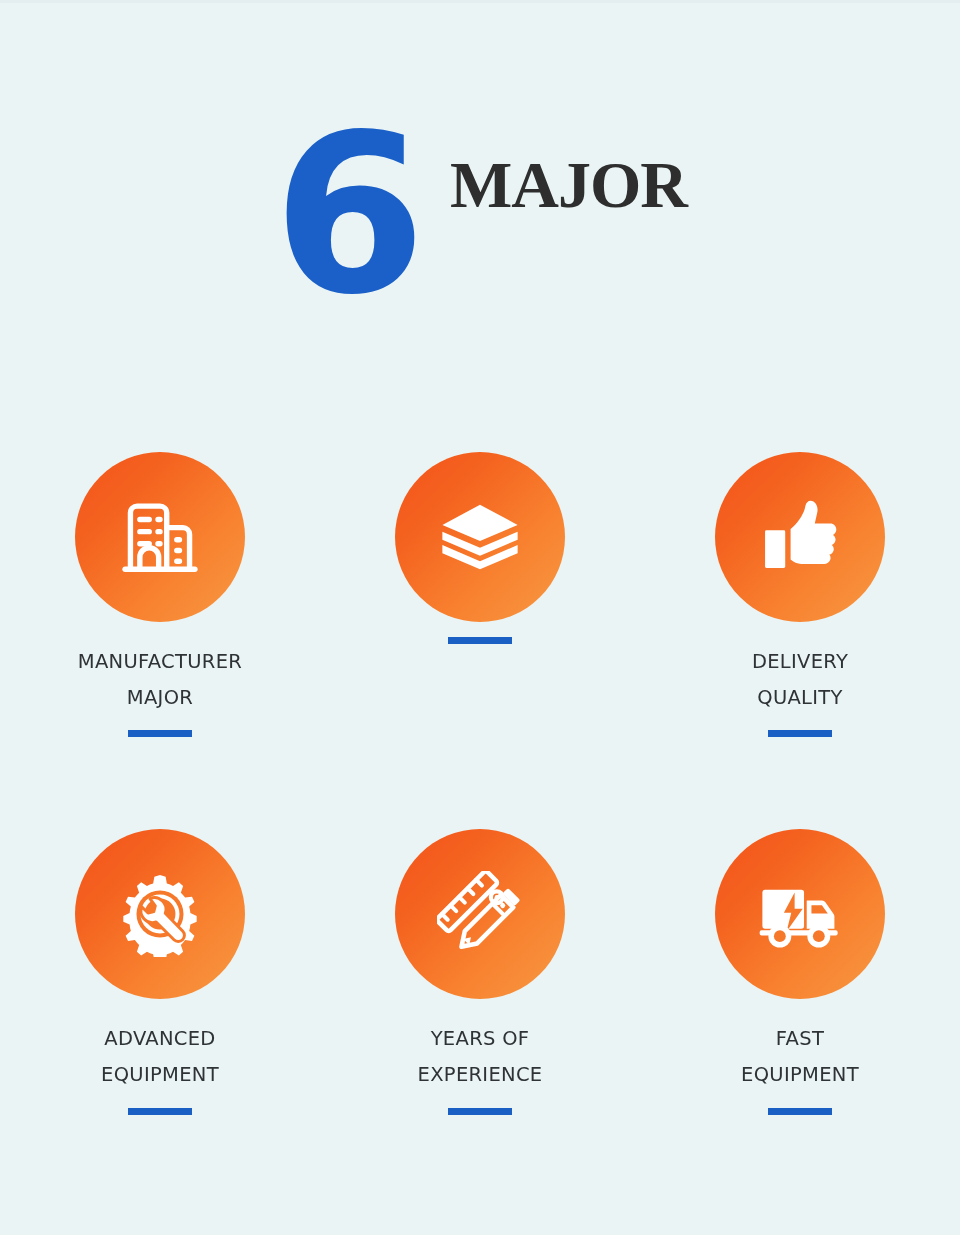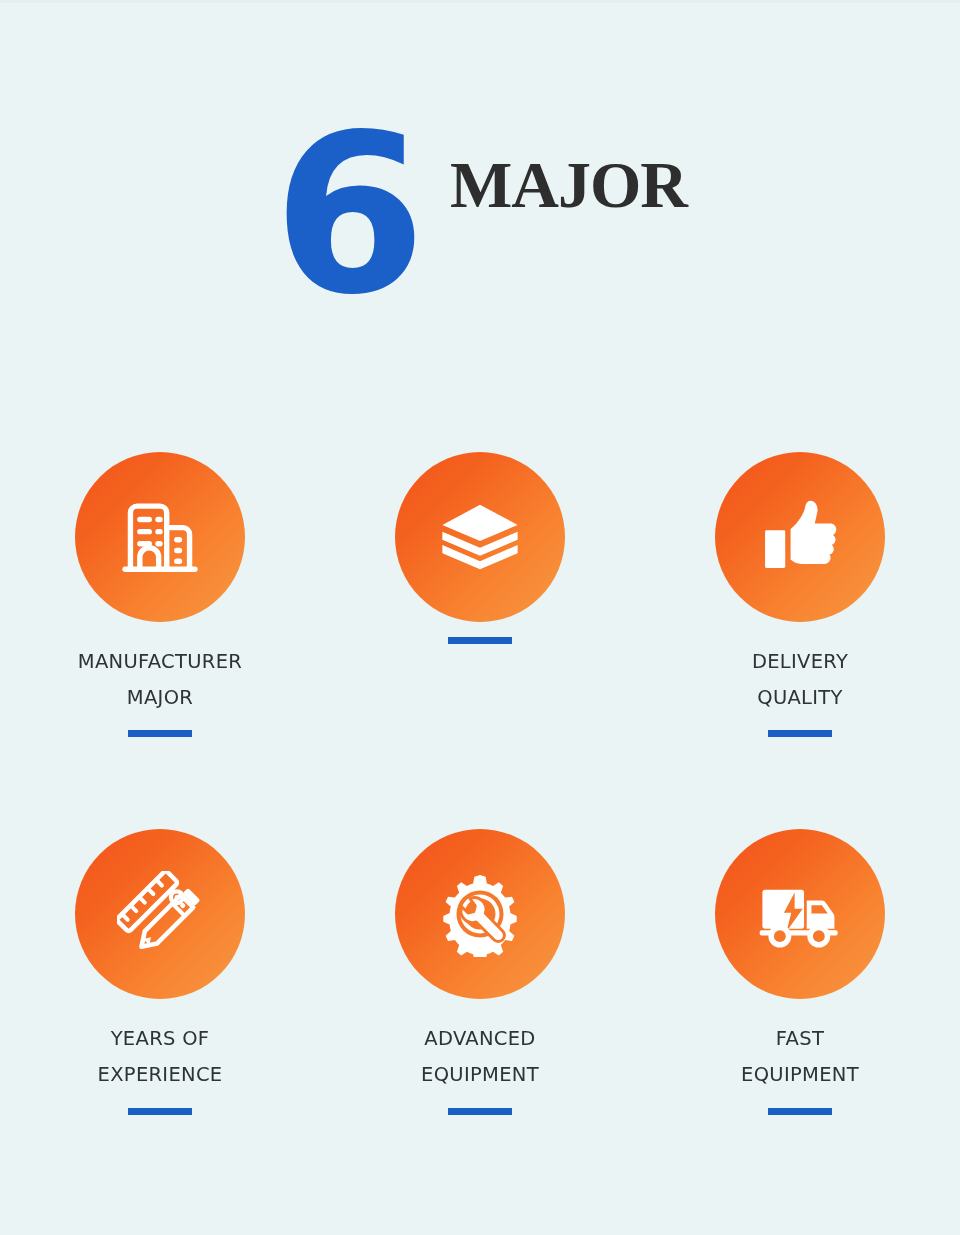--- a/index.html
+++ b/index.html
@@ -174,48 +174,20 @@
                      C57.9 31.3 58.7 32.9 58.4 34.6 C58.1 36.2 57 37.4 55.6 37.9
                      C56.8 38.8 57.4 40.4 57 42 C56.6 43.6 55.3 44.8 53.8 45.1
                      C54.7 46.1 55 47.6 54.5 48.9 C53.8 50.8 52 52 50 52 H33
                      C30 52 27.2 50.8 25 48.8 Z"></path>
           </svg>
         </span>
       </div>
       <div class="cell-label">
         <span class="label-line">DELIVERY</span>
         <span class="label-line">QUALITY</span>
-      </div>
-      <div class="underline"></div>
-    </div>
-
-    <div class="cell">
-      <div class="circle">
-        <span>
-          <svg viewBox="0 0 64 64">
-            <g transform="rotate(45 32 32)">
-
-              <rect x="12" y="6" width="13" height="52" rx="2" fill="none" stroke="#ffffff" stroke-width="3.4"></rect>
-              <path d="M12 16 h6 M12 25 h6 M12 34 h6 M12 43 h6 M12 52 h6" stroke="#ffffff" stroke-width="3" stroke-linecap="round"></path>
-
-              <path d="M33 11 h13 v38 l-6.5 10 -6.5-10 Z" fill="none" stroke="#ffffff" stroke-width="3.4" stroke-linejoin="round"></path>
-              <path d="M33 20 h13" stroke="#ffffff" stroke-width="3"></path>
-              <path d="M39.5 49 l-3.2 5 h6.4 Z" fill="#ffffff"></path>
-              <circle cx="39.5" cy="15.6" r="1.9" fill="#ffffff"></circle>
-
-              <rect x="33" y="3.5" width="13" height="6" rx="1.6" fill="#ffffff"></rect>
-            </g>
-            <circle cx="44.5" cy="19.5" r="4.4" fill="none" stroke="#ffffff" stroke-width="3.2"></circle>
-            <circle cx="44.5" cy="19.5" r="1.6" fill="#ffffff"></circle>
-          </svg>
-        </span>
-      </div>
-      <div class="cell-label">
-        <span class="label-line">YEARS OF</span>
-        <span class="label-line">EXPERIENCE</span>
       </div>
       <div class="underline"></div>
     </div>
 
     <div class="cell">
       <div class="circle">
         <span>
           <svg viewBox="0 0 64 64">
             <g fill="#ffffff">
               <path d="M32 3 l4.2 1.2 .9 5.1 a23.4 23.4 0 0 1 4.6 1.9 l4.3-2.9 3.2 2.9 -1.7 4.9
@@ -240,20 +212,48 @@
         <span class="label-line">ADVANCED</span>
         <span class="label-line">EQUIPMENT</span>
       </div>
       <div class="underline"></div>
     </div>
 
     <div class="cell">
       <div class="circle">
         <span>
           <svg viewBox="0 0 64 64">
+            <g transform="rotate(45 32 32)">
+
+              <rect x="12" y="6" width="13" height="52" rx="2" fill="none" stroke="#ffffff" stroke-width="3.4"></rect>
+              <path d="M12 16 h6 M12 25 h6 M12 34 h6 M12 43 h6 M12 52 h6" stroke="#ffffff" stroke-width="3" stroke-linecap="round"></path>
+
+              <path d="M33 11 h13 v38 l-6.5 10 -6.5-10 Z" fill="none" stroke="#ffffff" stroke-width="3.4" stroke-linejoin="round"></path>
+              <path d="M33 20 h13" stroke="#ffffff" stroke-width="3"></path>
+              <path d="M39.5 49 l-3.2 5 h6.4 Z" fill="#ffffff"></path>
+              <circle cx="39.5" cy="15.6" r="1.9" fill="#ffffff"></circle>
+
+              <rect x="33" y="3.5" width="13" height="6" rx="1.6" fill="#ffffff"></rect>
+            </g>
+            <circle cx="44.5" cy="19.5" r="4.4" fill="none" stroke="#ffffff" stroke-width="3.2"></circle>
+            <circle cx="44.5" cy="19.5" r="1.6" fill="#ffffff"></circle>
+          </svg>
+        </span>
+      </div>
+      <div class="cell-label">
+        <span class="label-line">YEARS OF</span>
+        <span class="label-line">EXPERIENCE</span>
+      </div>
+      <div class="underline"></div>
+    </div>
+
+    <div class="cell">
+      <div class="circle">
+        <span>
+          <svg viewBox="0 0 64 64">
             <rect x="4" y="14" width="31" height="29" rx="2" fill="#ffffff"></rect>
             <path d="M28 16 L20 31 h5.5 L22 45 L34 28 h-6 Z" fill="#f6782b"></path>
             <path d="M37 22 h11.5 a3 3 0 0 1 2.4 1.2 L57 32 a3 3 0 0 1 .6 1.8 V43 H37 Z" fill="#ffffff"></path>
             <path d="M40.5 25.5 h7.8 l4.4 6.2 h-12.2 Z" fill="#f6782b"></path>
             <rect x="2" y="44" width="58" height="4" rx="1.4" fill="#ffffff"></rect>
             <circle cx="17" cy="48.5" r="8.5" fill="#ffffff"></circle>
             <circle cx="17" cy="48.5" r="4.4" fill="#f6782b"></circle>
             <circle cx="46" cy="48.5" r="8.5" fill="#ffffff"></circle>
             <circle cx="46" cy="48.5" r="4.4" fill="#f6782b"></circle>
           </svg>

